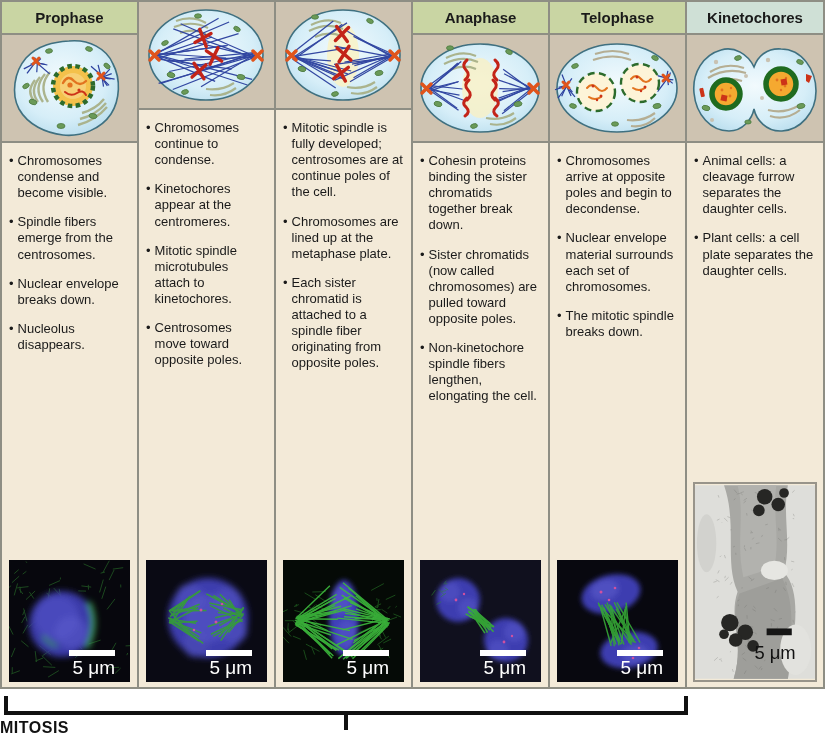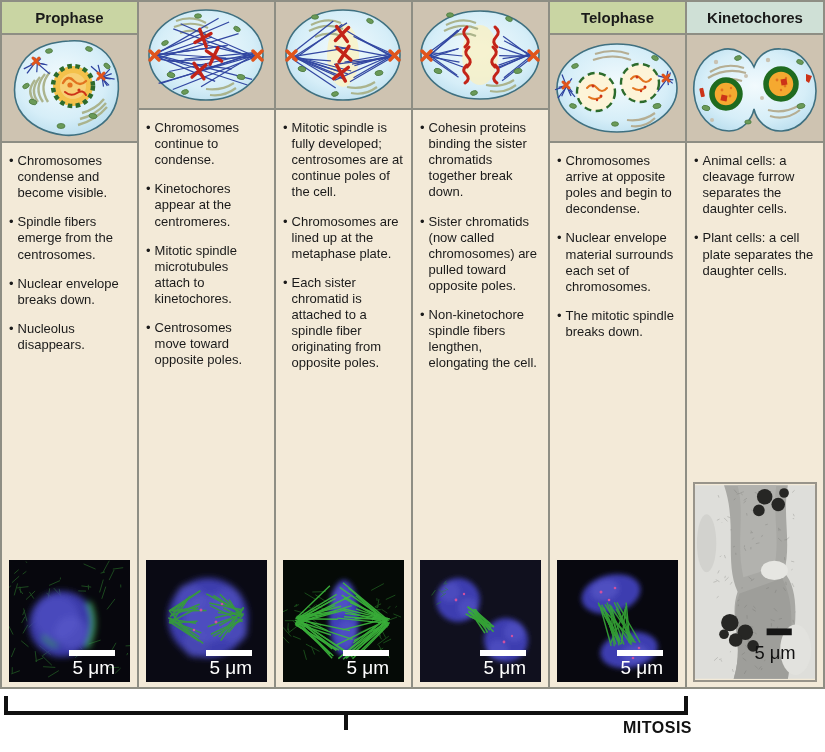--- a/index.html
+++ b/index.html
@@ -22,21 +22,21 @@
   .micro{margin-top:auto;align-self:center;line-height:0}
   .micro svg{display:block}
   .em svg{border:2px solid #98948a}
   
   .bracket-zone{position:relative;width:825px;height:63px;background:#ffffff}
   .br{position:absolute;background:#111111}
   .br-h{left:4px;top:22px;width:684px;height:4px}
   .br-l{left:4px;top:7px;width:4px;height:19px}
   .br-r{left:684px;top:7px;width:4px;height:19px}
   .br-c{left:344px;top:26px;width:4px;height:15px}
-  .br-label{position:absolute;left:0;top:30px;width:692px;text-align:right;
+  .br-label{position:absolute;left:0;top:30px;width:692px;text-align:left;
             font-weight:bold;font-size:16px;color:#111111;letter-spacing:.5px}
 </style>
 </head>
 <body>
 
 <div class="figure">
   <div class="table">
 
     <div class="col">
       <div class="hdr">
@@ -578,20 +578,23 @@
                 <line x1="102.5" y1="61.2" x2="58.6" y2="35.2"></line>
               </g>
             <rect x="60" y="90" width="46" height="6" fill="#ffffff"></rect>
             <text x="106" y="114" text-anchor="end" font-size="19" fill="#ffffff" font-family="Liberation Sans, sans-serif">5 μm</text>
           </svg>
         </div>
       </div>
     </div>
 
     <div class="col">
+      <div class="hdr">
+        <span>Anaphase</span>
+      </div>
       <div class="illus">
         <svg width="133" height="104" viewBox="0 0 133 104">
           <defs>
               <radialGradient id="cg4" cx="50%" cy="45%" r="70%">
             <stop offset="0" stop-color="#f2fafd"></stop>
                 <stop offset=".6" stop-color="#d6eef8"></stop>
                 <stop offset="1" stop-color="#aed7ea"></stop>
           </radialGradient>
             </defs>
           <ellipse cx="66" cy="52" rx="59" ry="44" fill="url(#cg4)" stroke="#3f7080" stroke-width="1.6"></ellipse>

